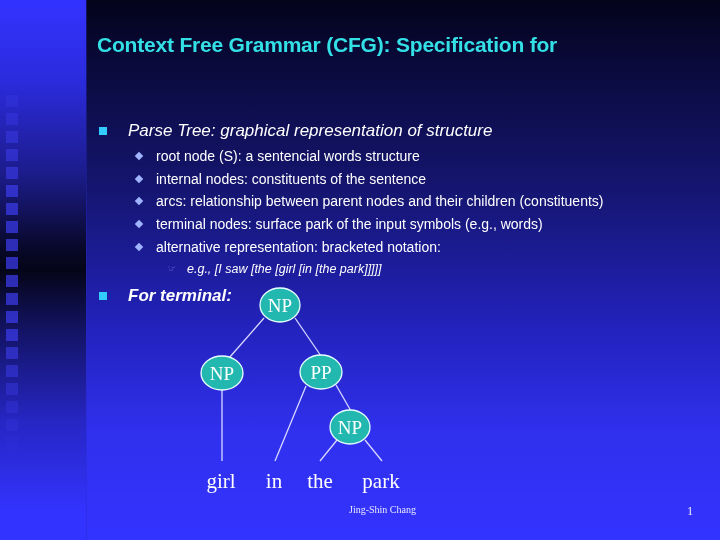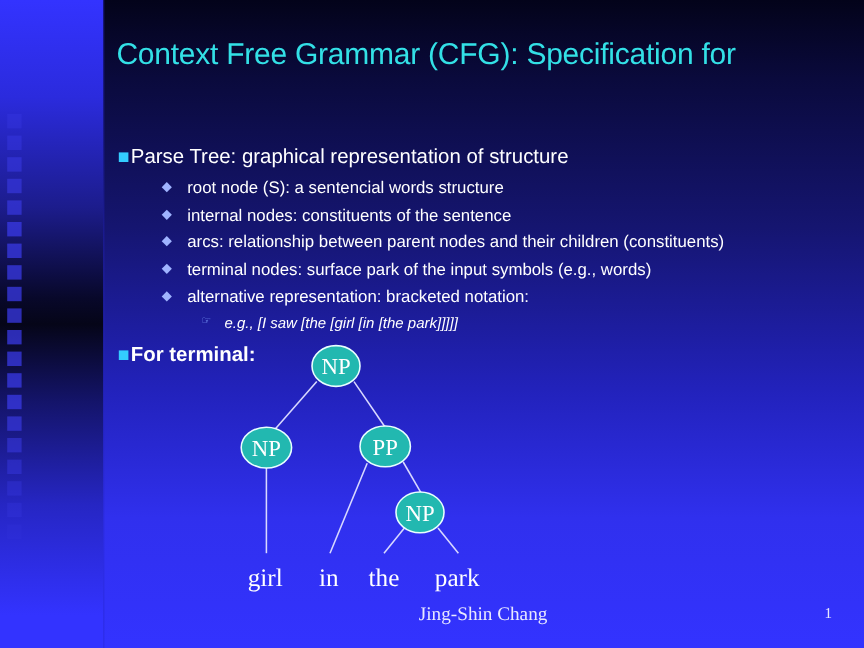--- a/index.html
+++ b/index.html
@@ -11,40 +11,40 @@
     .left-strip {
       position: absolute; left: 0; top: 0; width: 86px; height: 540px;
       background: linear-gradient(to bottom, #3333ff 0%, #2b2bdd 15%, #1c1c8c 32%, #08082a 46%, #050518 50%, #14146a 62%, #2626c4 78%, #3333ff 95%, #3333ff 100%);
     }
     .strip-squares { position: absolute; left: 6px; top: 0; width: 13px; height: 540px; }
     .sq { position: absolute; left: 0; width: 12px; height: 12px; background: #3a3ae6; opacity: 0.75; }
     .main-divider { position: absolute; left: 86px; top: 0; width: 1px; height: 540px; background: rgba(40,40,200,0.4); }
 
     .title {
       position: absolute; left: 97px; top: 31px; width: 600px;
-      color: #33e0e6; font-weight: normal; font-size: 25px; line-height: 28px;
+      color: #33e0e6; font-weight: bold; font-size: 21px; line-height: 28px;
       letter-spacing: -0.2px;
     }
     .bullets { position: absolute; left: 0; top: 0; }
     .l1 { position: absolute; left: 99px; color: #ffffff; font-size: 17px; white-space: nowrap; }
     .l1 .b-sq { position: absolute; left: 0; top: 6px; width: 8px; height: 8px; background: #33ccff; }
-    .l1 .txt { position: absolute; left: 10px; top: 0; }
+    .l1 .txt { position: absolute; left: 29px; top: 0; font-style: italic; }
     .l2 { position: absolute; left: 135px; color: #ffffff; font-size: 14px; white-space: nowrap; }
     .l2 .b-dm { position: absolute; left: 1px; top: 5px; width: 6px; height: 6px; background: #9fb3ff; transform: rotate(45deg); }
     .l2 .txt { position: absolute; left: 21px; top: 0; }
     .l3 { position: absolute; left: 168px; color: #ffffff; font-size: 12.5px; white-space: nowrap; }
     .l3 .b-fg { position: absolute; left: 0; top: 1px; font-size: 9px; color: #7f9fff; font-family: "DejaVu Sans", sans-serif; }
     .l3 .txt { position: absolute; left: 19px; top: 0; font-style: italic; }
     .bold { font-weight: bold; }
 
     svg.tree { position: absolute; left: 0; top: 0; width: 720px; height: 540px; }
     .node-label { font-family: "Liberation Serif", serif; font-size: 19px; fill: #ffffff; }
     .word { font-family: "Liberation Serif", serif; font-size: 21px; fill: #ffffff; }
 
-    .footer-author { position: absolute; left: 349px; top: 504px; color: #e8e8ff; font-family: "Liberation Serif", serif; font-size: 16px; }
+    .footer-author { position: absolute; left: 349px; top: 504px; color: #e8e8ff; font-family: "Liberation Serif", serif; font-size: 10px; }
     .footer-page { position: absolute; left: 687px; top: 504px; color: #e8e8ff; font-family: "Liberation Serif", serif; font-size: 12.5px; }
   </style>
 </head>
 <body>
 
 <div class="left-strip">
   <div class="strip-squares">
     <div class="sq" style="top:95px;opacity:0.35"></div>
     <div class="sq" style="top:113px;opacity:0.45"></div>
     <div class="sq" style="top:131px;opacity:0.55"></div>

